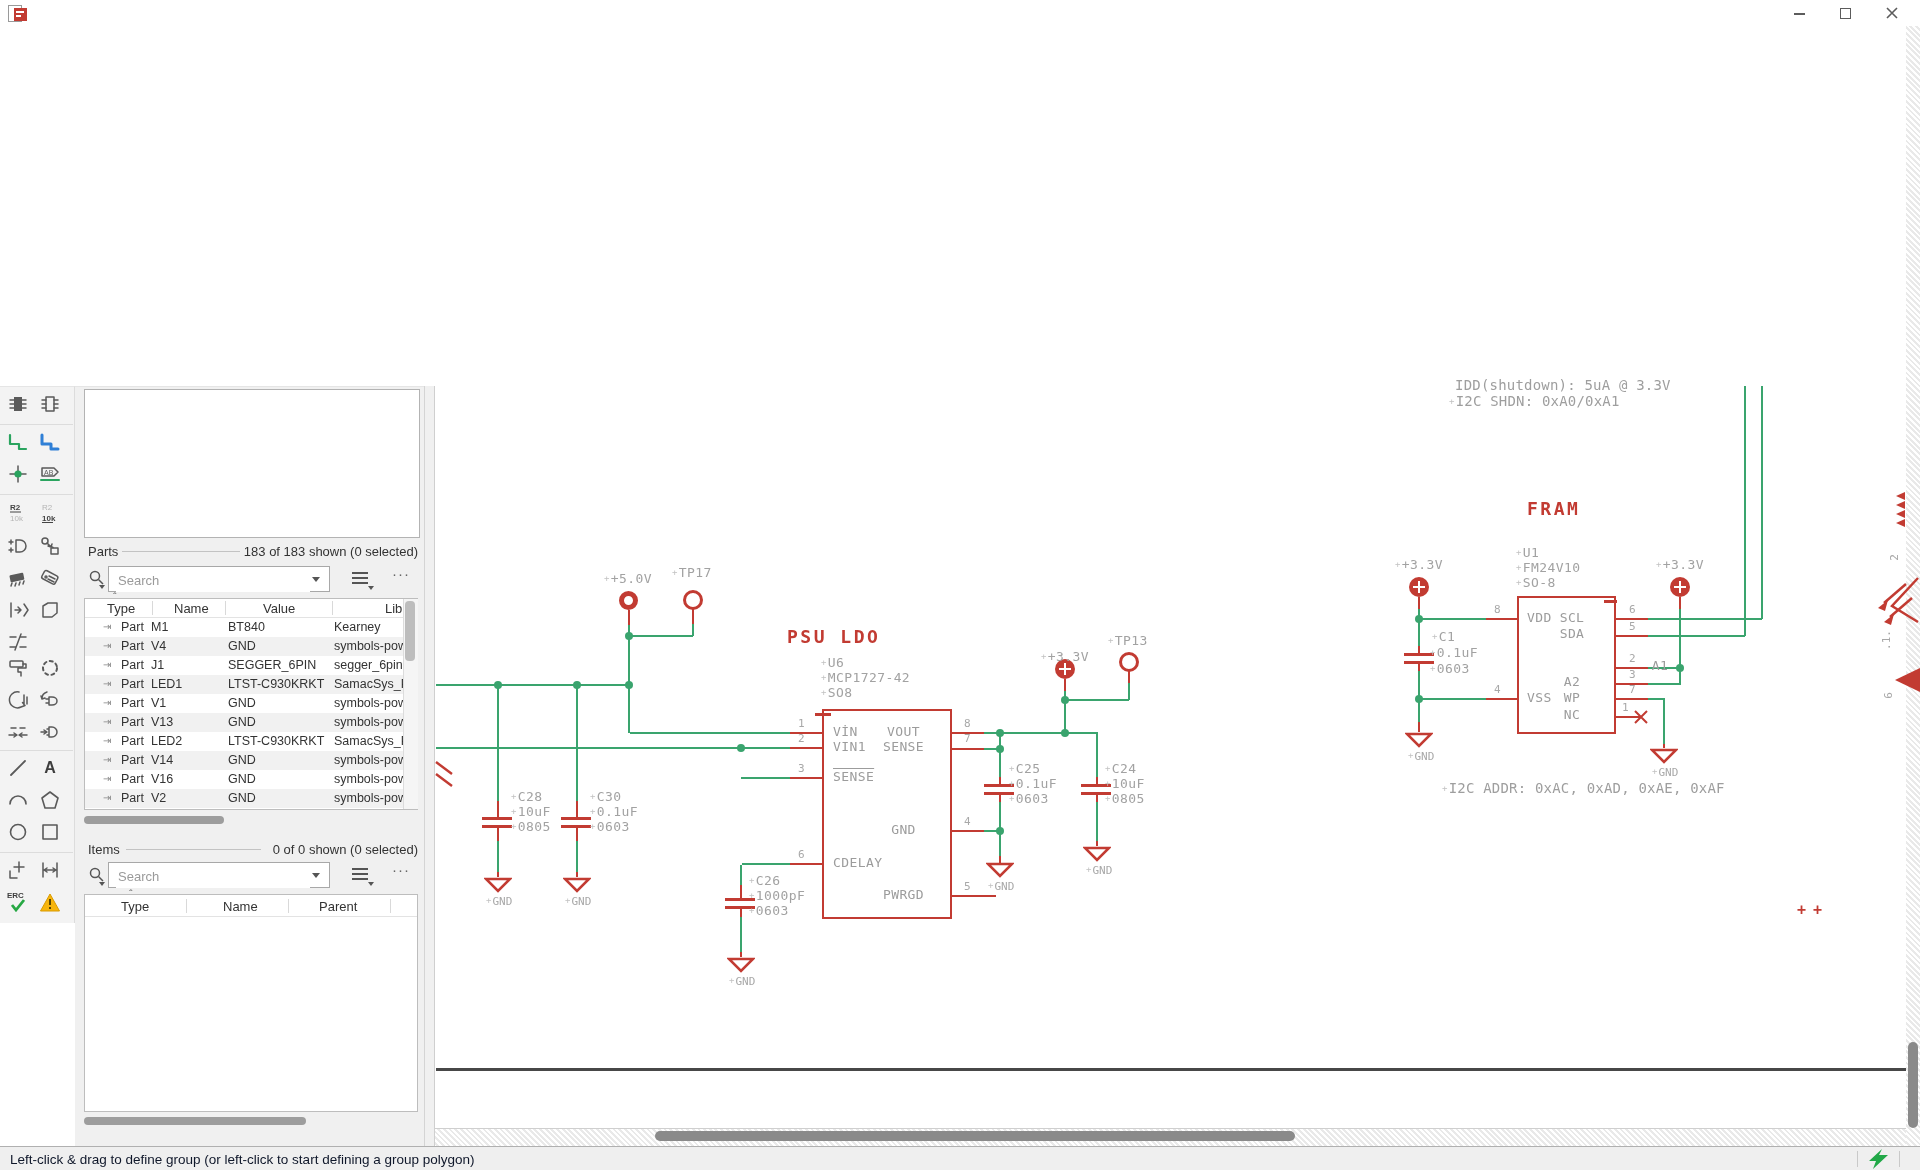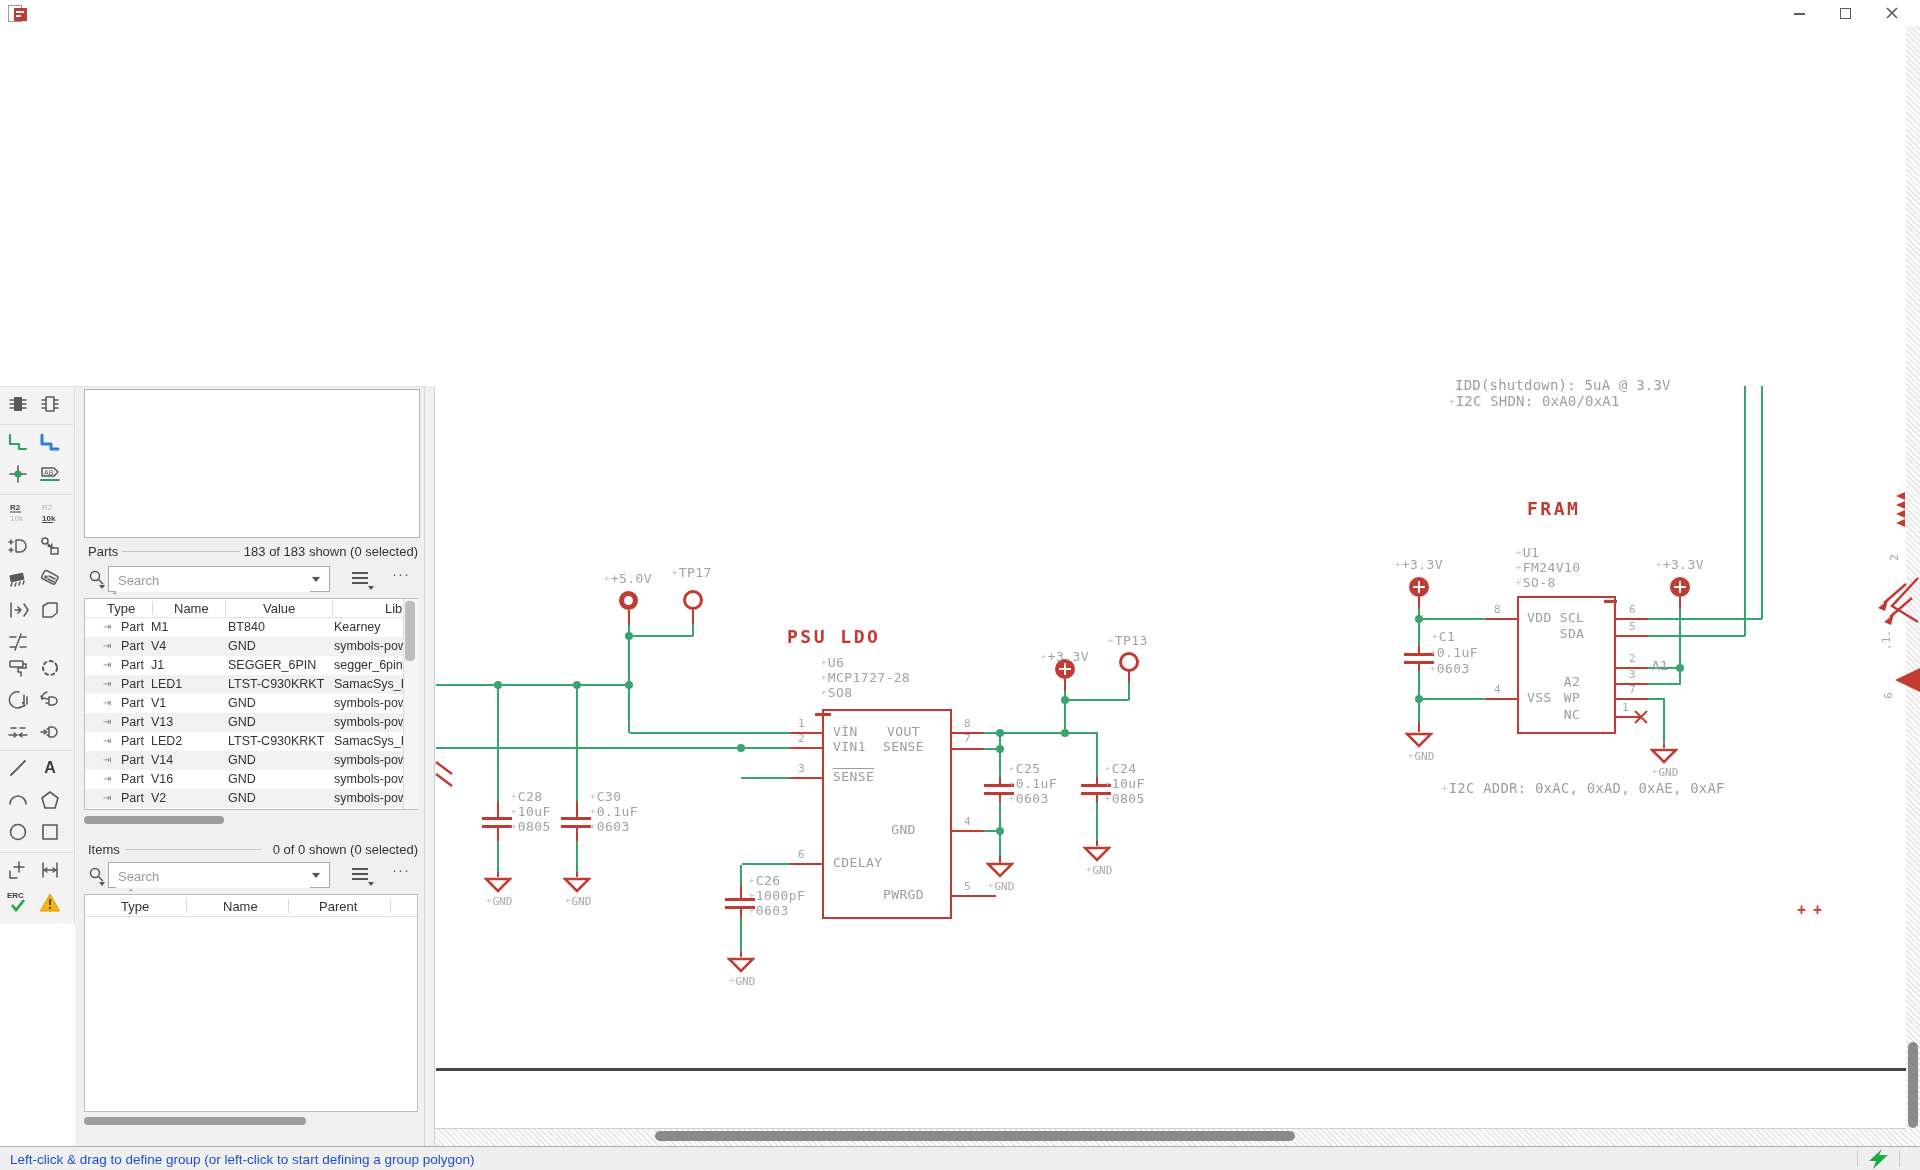--- a/index.html
+++ b/index.html
@@ -149,21 +149,21 @@
 <div class="junc" style="left:737px;top:744px"></div>
 <div class="junc" style="left:996px;top:729px"></div>
 <div class="junc" style="left:1061px;top:729px"></div>
 <div class="junc" style="left:996px;top:745px"></div>
 <div class="junc" style="left:996px;top:827px"></div>
 <div class="junc" style="left:1061px;top:696px"></div>
 
 <div class="icbody" style="left:822px;top:709px;width:126px;height:206px"></div>
 <div class="rh" style="left:815px;top:713px;width:16px;height:3px"></div>
 <span class="slab og" style="left:821px;top:655px">U6</span>
-<span class="slab og" style="left:821px;top:670px">MCP1727-28</span>
+<span class="slab og" style="left:821px;top:670px">MCP1727-42</span>
 <span class="slab og" style="left:821px;top:685px">SO8</span>
 <span class="ilab" style="left:833px;top:724px">VİN</span>
 <span class="ilab" style="left:833px;top:739px">VIN1</span>
 <span class="ilab ol" style="left:833px;top:769px">SENSE</span>
 <span class="ilab" style="left:833px;top:855px">CDELAY</span>
 <span class="ilab ilr" style="left:866px;top:724px;width:75px">VOUT</span>
 <span class="ilab ilr" style="left:866px;top:739px;width:75px">SENSE</span>
 <span class="ilab ilr" style="left:866px;top:822px;width:75px">GND</span>
 <span class="ilab ilr" style="left:866px;top:887px;width:75px">PWRGD</span>
 <span class="pnum" style="left:798px;top:717px">1</span>
@@ -651,19 +651,19 @@
   <span class="hdrcell" style="left:36px;top:4px">Type</span>
   <span class="hdrcell" style="left:138px;top:4px">Name</span>
   <span class="hdrcell" style="left:234px;top:4px">Parent</span>
   <div class="hsep" style="left:101px;top:4px"></div>
     <div class="hsep" style="left:203px;top:4px"></div>
     <div class="hsep" style="left:305px;top:4px"></div>
 </div>
 <div class="abs" style="left:84px;top:1117px;width:222px;height:8px;background:#9d9d9d;border-radius:4px"></div>
 
 <div class="abs" style="left:0;top:1146px;width:1920px;height:24px;background:#efefef;border-top:1px solid #b0b0b0">
-  <span style="position:absolute;left:10px;top:5px;font-size:13.5px;color:#1d4ed8">Left-click &amp; drag to define group (or left-click to start defining a group polygon)</span>
+  <span style="position:absolute;left:10px;top:5px;font-size:13.5px;color:#0f172a">Left-click &amp; drag to define group (or left-click to start defining a group polygon)</span>
   <div style="position:absolute;left:1857px;top:4px;width:1px;height:16px;background:#c9c9c9"></div>
   <svg style="position:absolute;left:1866px;top:2px" width="26" height="20">
       <polygon points="16,0 3,12 10,12 7,20 22,6 13,6" fill="#21a847"></polygon>
     </svg>
   <div style="position:absolute;left:1899px;top:4px;width:1px;height:16px;background:#c9c9c9"></div>
 </div>
 
 </body></html>

